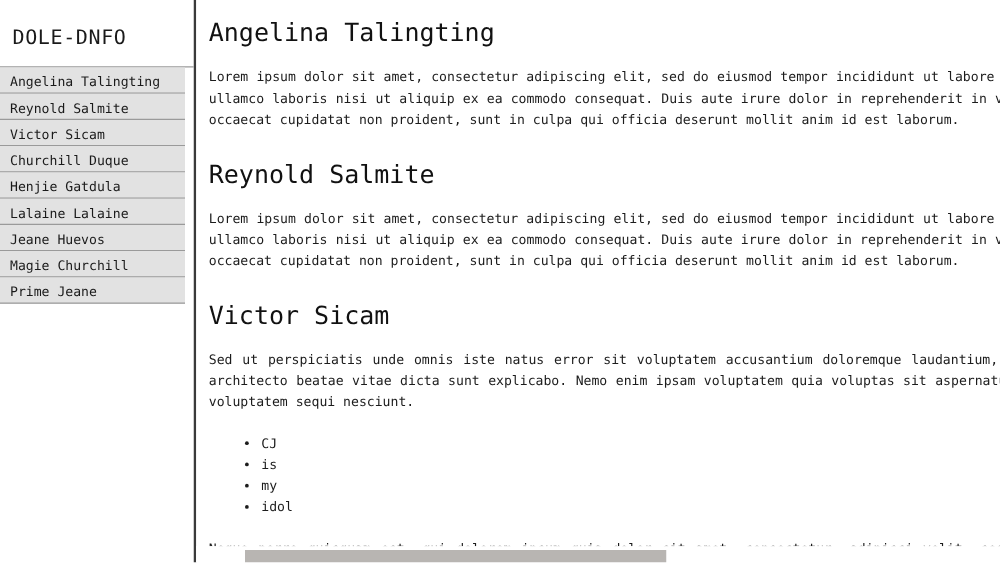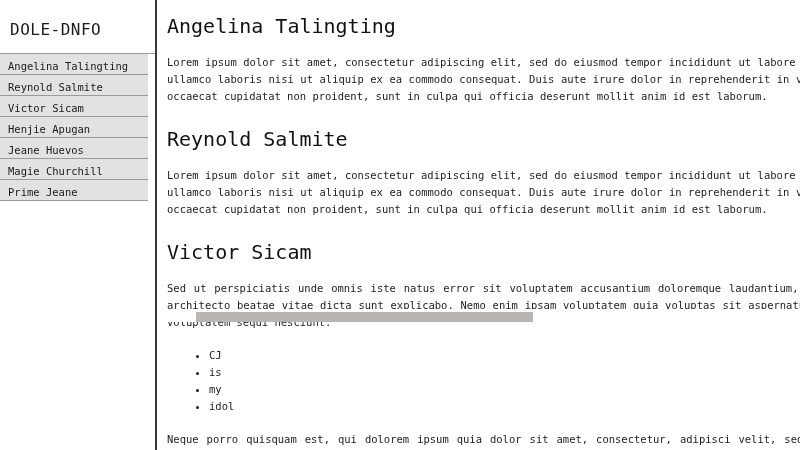--- a/index.html
+++ b/index.html
@@ -9,21 +9,21 @@
     width: 800px;
     height: 450px;
     overflow: hidden;
     background: #ffffff;
     font-family: "DejaVu Sans Mono", "Liberation Mono", monospace;
   }
 
   .page {
     position: relative;
     width: 800px;
-    height: 322px;
+    height: 450px;
     display: flex;
     background: #ffffff;
   }
 
   
   .sidebar {
     width: 157px;
     flex: 0 0 157px;
     height: 450px;
     background: #ffffff;
@@ -138,21 +138,23 @@
 <body>
 
 <div class="page">
 
   <aside class="sidebar">
     <div class="brand">DOLE-DNFO</div>
     <ul class="nav-list" id="nav-list">
         <li class="nav-item">Angelina Talingting</li>
         <li class="nav-item">Reynold Salmite</li>
         <li class="nav-item">Victor Sicam</li>
-        <li class="nav-item">Henjie Apugan</li>
+        <li class="nav-item">Churchill Duque</li>
+        <li class="nav-item">Henjie Gatdula</li>
+        <li class="nav-item">Lalaine Lalaine</li>
         <li class="nav-item">Jeane Huevos</li>
         <li class="nav-item">Magie Churchill</li>
         <li class="nav-item">Prime Jeane</li>
       </ul>
   </aside>
 
   <main class="main">
     <div class="main-inner" id="sections-root">
         <section class="section">
           <h2 class="section-title">Angelina Talingting</h2>

